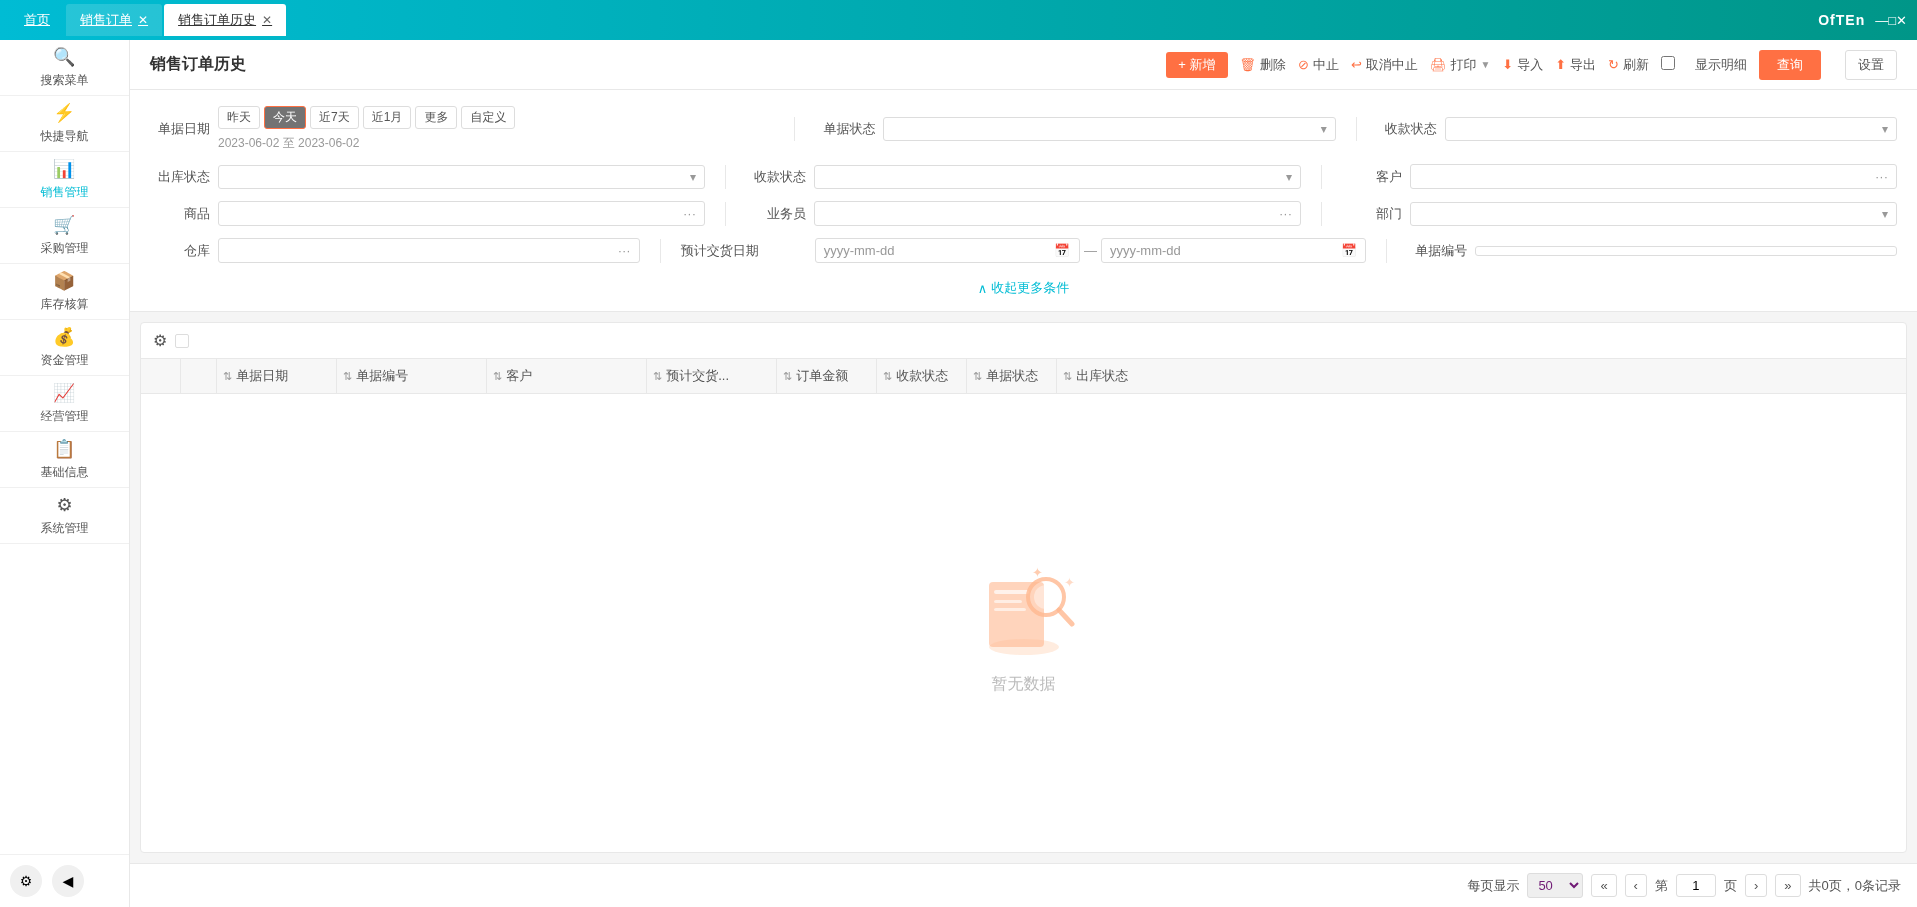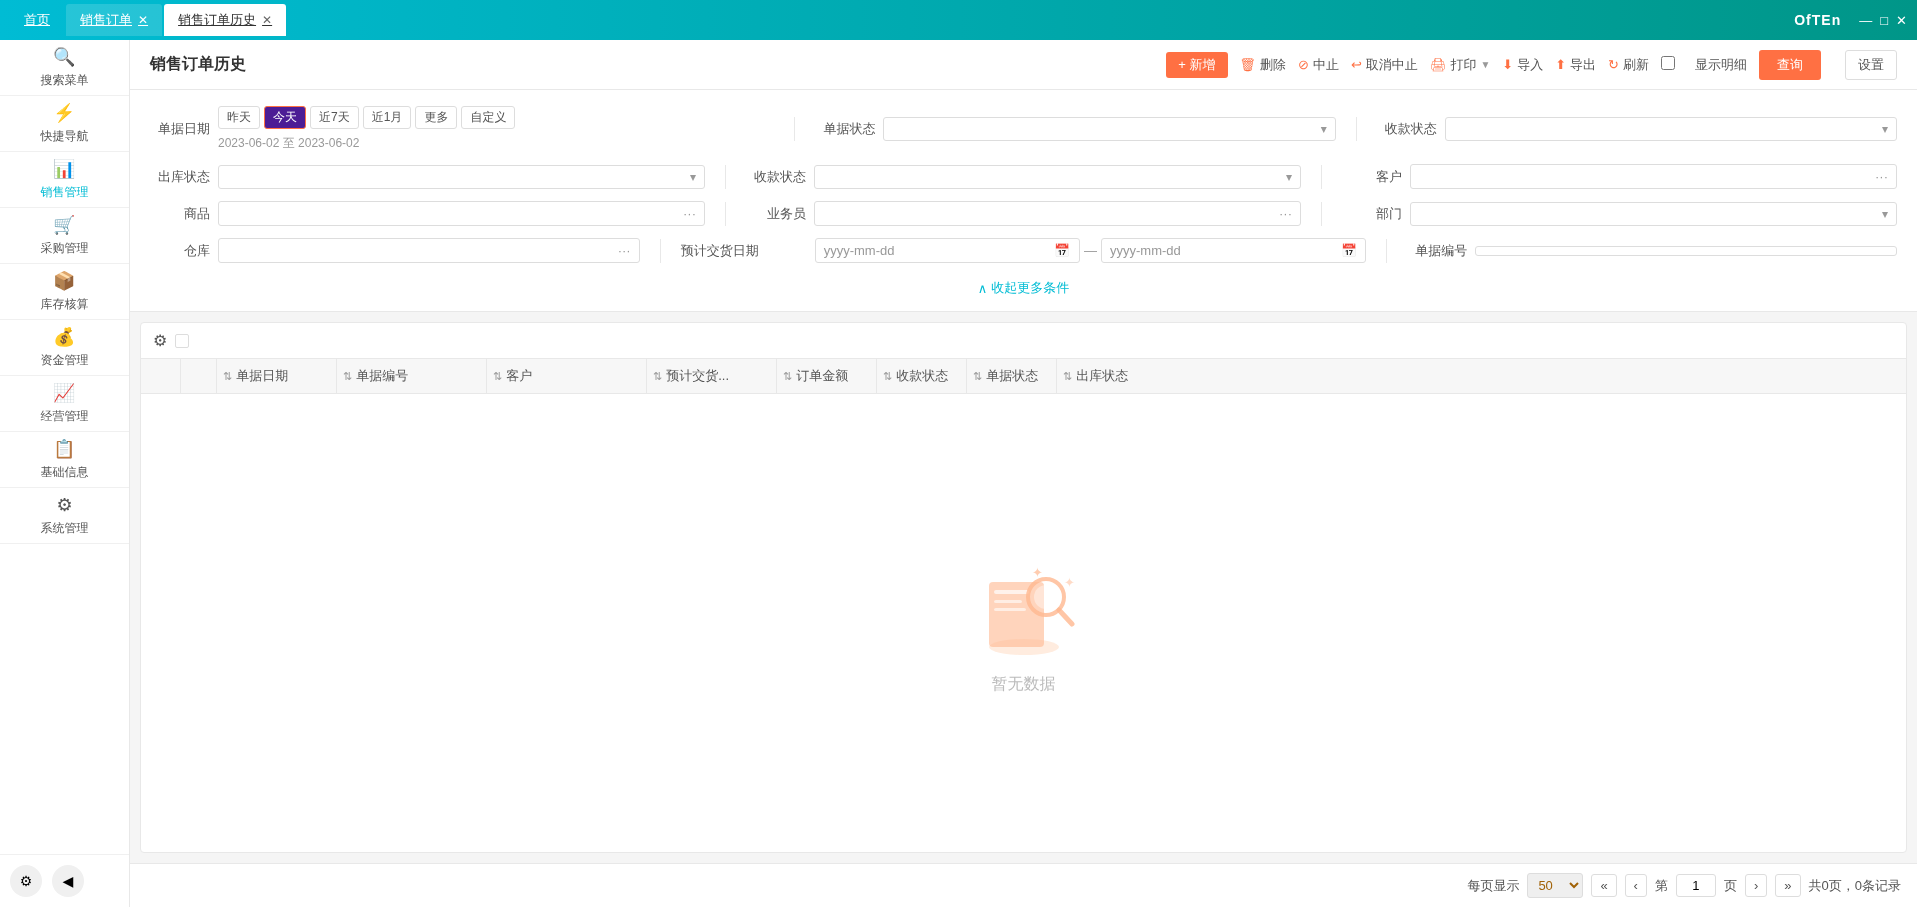--- a/index.html
+++ b/index.html
@@ -33,21 +33,20 @@
       color: #333;
     }
     .top-tab .close-icon {
       margin-left: 6px;
       font-size: 12px;
       cursor: pointer;
     }
     .top-bar-right {
       display: flex;
       align-items: center;
-      gap: 8px;
       color: #fff;
       font-size: 13px;
     }
     .brand-text {
       font-size: 14px;
       font-weight: bold;
       color: #fff;
       letter-spacing: 1px;
       margin-right: 10px;
     }
@@ -220,21 +219,21 @@
     .filter-date-btn {
       padding: 2px 8px;
       border-radius: 3px;
       border: 1px solid #ddd;
       background: #fff;
       cursor: pointer;
       font-size: 12px;
       color: #555;
     }
     .filter-date-btn.active {
-      background: #4c1d95;
+      background: #737373;
       color: #fff;
       border-color: #ff7043;
     }
     .date-range-text { font-size: 12px; color: #999; margin-top: 2px; }
     .filter-separator { width: 1px; background: #e8e8e8; height: 24px; margin: 0 20px; }
     .collapse-row {
       display: flex; align-items: center; justify-content: center;
       color: #00bcd4; cursor: pointer; font-size: 13px; gap: 4px;
       padding: 4px 0;
     }
@@ -298,21 +297,21 @@
       padding: 0 16px;
       gap: 8px;
       flex-shrink: 0;
     }
     .pagination-label { color: #555; font-size: 13px; }
     .pagination-select {
       border: 1px solid #ddd;
       border-radius: 3px;
       padding: 3px 6px;
       font-size: 13px;
-      color: #a16207;
+      color: #701a75;
       cursor: pointer;
     }
     .pagination-btn {
       border: 1px solid #ddd;
       background: #fff;
       border-radius: 3px;
       padding: 3px 8px;
       cursor: pointer;
       color: #555;
       font-size: 13px;

